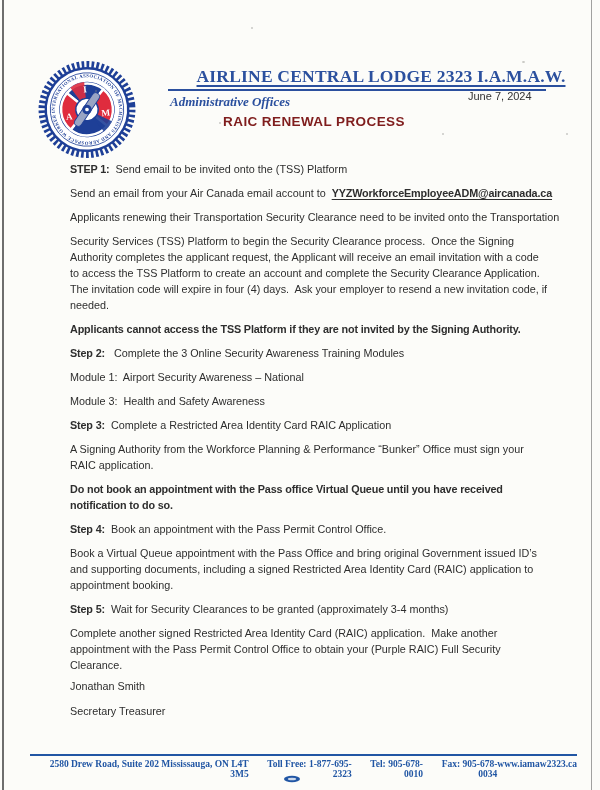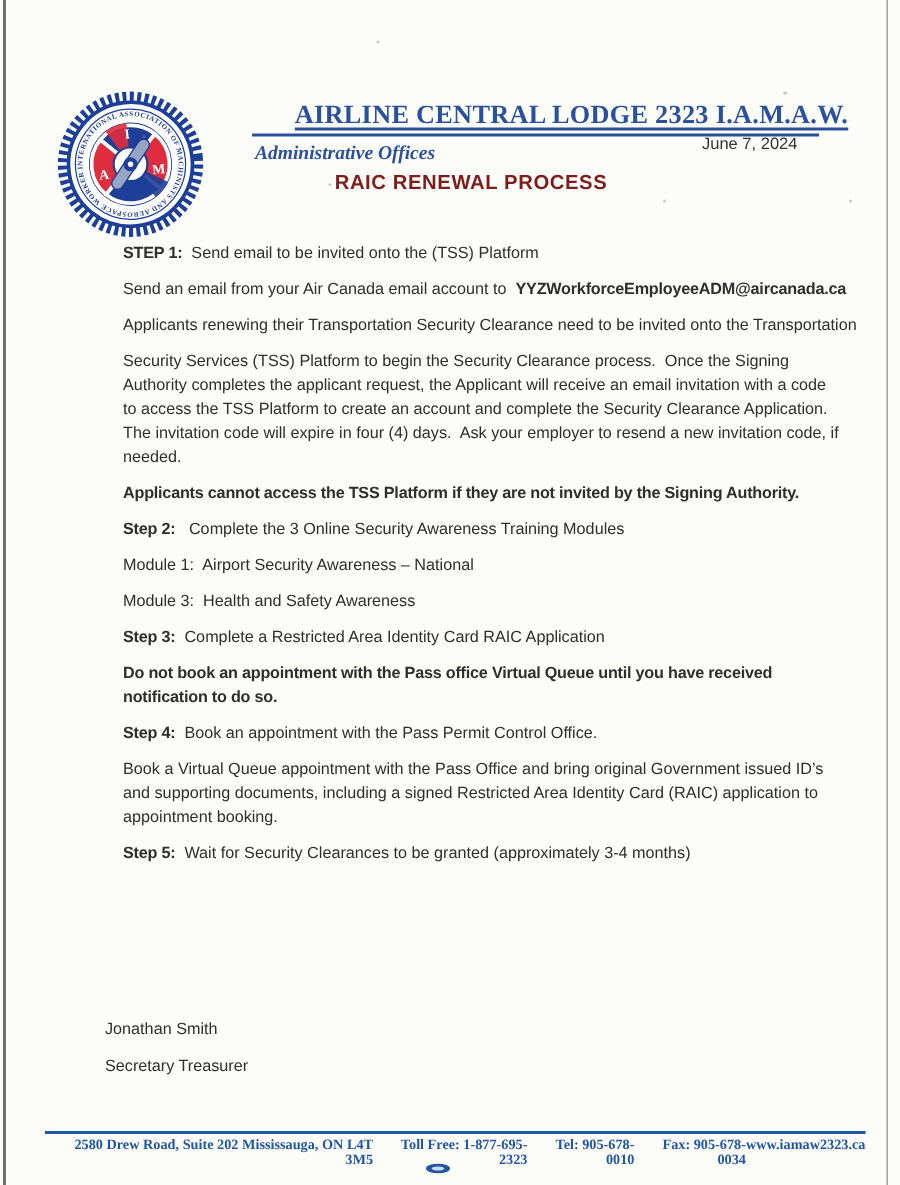--- a/index.html
+++ b/index.html
@@ -26,25 +26,25 @@
     position:absolute;left:170px;top:94px;width:280px;text-align:left;
     font-family:"Liberation Serif","DejaVu Serif",serif;
     font-weight:bold;font-size:13px;color:#2b509e;font-style:italic;
   }
   .date{position:absolute;left:468px;top:90px;font-size:11px;color:#333;}
   .doc-title{
     position:absolute;left:164px;top:114px;width:300px;text-align:center;
     font-weight:bold;font-size:13.5px;letter-spacing:.4px;color:#7f1d1d;
   }
 
-  .body-block{position:absolute;left:82px;top:161px;width:480px;}
+  .body-block{position:absolute;left:70px;top:161px;width:480px;}
   .para{margin:0 0 8px 0;font-size:10.8px;line-height:16px;white-space:pre-wrap;}
   .para.nowrap{white-space:pre;}
   .b{font-weight:bold;letter-spacing:-0.15px;}
-  .u{text-underline-offset:2px;}
+  .u{text-decoration:underline;text-underline-offset:2px;}
 
   .signature{position:absolute;left:70px;top:678px;}
   .signature p{margin:0 0 9px 0;font-size:10.8px;line-height:16px;}
 
   .footer-rule{position:absolute;left:30px;top:754px;width:547px;height:2.2px;background:#2156a4;}
   .footer-text{
     position:absolute;left:30px;top:759px;width:547px;
     display:flex;justify-content:space-between;align-items:baseline;
     font-family:"Liberation Serif","DejaVu Serif",serif;
     font-weight:bold;font-size:9.5px;color:#2156a4;text-align:right;
@@ -99,24 +99,26 @@
   <div class="body-block">
       <p class="para nowrap"><span class="b">STEP 1:</span><span>  Send email to be invited onto the (TSS) Platform</span></p>
       <p class="para nowrap"><span>Send an email from your Air Canada email account to  </span><span class="b u">YYZWorkforceEmployeeADM@aircanada.ca</span></p>
       <p class="para nowrap"><span>Applicants renewing their Transportation Security Clearance need to be invited onto the Transportation</span></p>
       <p class="para"><span>Security Services (TSS) Platform to begin the Security Clearance process.  Once the Signing Authority completes the applicant request, the Applicant will receive an email invitation with a code to access the TSS Platform to create an account and complete the Security Clearance Application.   The invitation code will expire in four (4) days.  Ask your employer to resend a new invitation code, if needed.</span></p>
       <p class="para nowrap"><span class="b">Applicants cannot access the TSS Platform if they are not invited by the Signing Authority.</span></p>
       <p class="para nowrap"><span class="b">Step 2:</span><span>   Complete the 3 Online Security Awareness Training Modules</span></p>
       <p class="para nowrap"><span>Module 1:  Airport Security Awareness – National</span></p>
       <p class="para nowrap"><span>Module 3:  Health and Safety Awareness</span></p>
       <p class="para nowrap"><span class="b">Step 3:</span><span>  Complete a Restricted Area Identity Card RAIC Application</span></p>
+      <p class="para"><span>A Signing Authority from the Workforce Planning &amp; Performance “Bunker” Office must sign your RAIC application.</span></p>
       <p class="para"><span class="b">Do not book an appointment with the Pass office Virtual Queue until you have received notification to do so.</span></p>
       <p class="para nowrap"><span class="b">Step 4:</span><span>  Book an appointment with the Pass Permit Control Office.</span></p>
       <p class="para"><span>Book a Virtual Queue appointment with the Pass Office and bring original Government issued ID’s and supporting documents, including a signed Restricted Area Identity Card (RAIC) application to appointment booking.</span></p>
       <p class="para nowrap"><span class="b">Step 5:</span><span>  Wait for Security Clearances to be granted (approximately 3-4 months)</span></p>
+      <p class="para"><span>Complete another signed Restricted Area Identity Card (RAIC) application.  Make another appointment with the Pass Permit Control Office to obtain your (Purple RAIC) Full Security Clearance.</span></p>
     </div>
 
   <div class="signature">
     <p>Jonathan Smith</p>
     <p>Secretary Treasurer</p>
   </div>
 
   <div class="footer-rule"></div>
   <div class="footer-text">
       <span>2580 Drew Road, Suite 202 Mississauga, ON  L4T 3M5</span>

